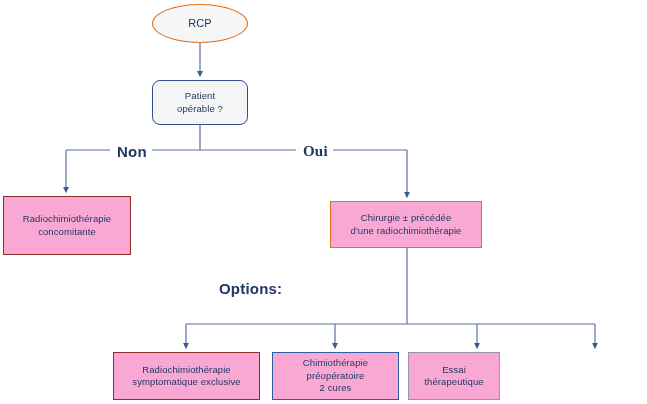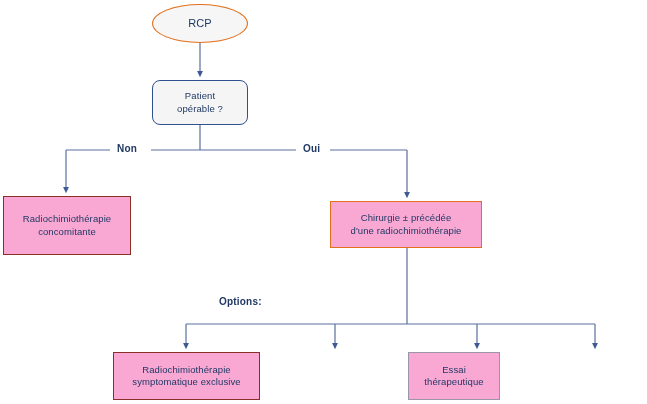--- a/index.html
+++ b/index.html
@@ -105,33 +105,33 @@
   #node-opt-4 {
     left: 540px;
     width: 105px;
     border: 1.6px solid #3b8c99;
   }
 
   
   .edge-label {
     position: absolute;
     color: #1f3864;
-    font-size: 10px;
+    font-size: 15px;
     font-weight: bold;
     background: #ffffff;
     padding: 0 5px;
     z-index: 4;
     letter-spacing: 0.2px;
     text-align: center;
   }
   #label-non { left: 112px; top: 143px; }
-  #label-oui { left: 298px; top: 143px; }
+  #label-oui { left: 298px; top: 143px; font-family: Liberation Serif, serif; }
   #label-options {
     left: 214px;
-    top: 296px;
+    top: 280px;
     font-weight: bold;
   }
 </style>
 </head>
 <body>
 
 <div id="canvas">
 
   <svg class="svg-layer" viewBox="0 0 647 404">
     <defs>
@@ -194,20 +194,27 @@
     </div>
   </div>
 
   <div class="node opt" id="node-opt-1">
     <div>
       <span>Radiochimiothérapie</span>
       <span>symptomatique exclusive</span>
     </div>
   </div>
 
+  <div class="node opt" id="node-opt-2">
+    <div>
+      <span>Chimiothérapie</span>
+      <span>préopératoire</span>
+      <span>2 cures</span>
+    </div>
+  </div>
 
   <div class="node opt" id="node-opt-3">
     <div>
       <span>Essai</span>
       <span>thérapeutique</span>
     </div>
   </div>
 
 
 </div>

